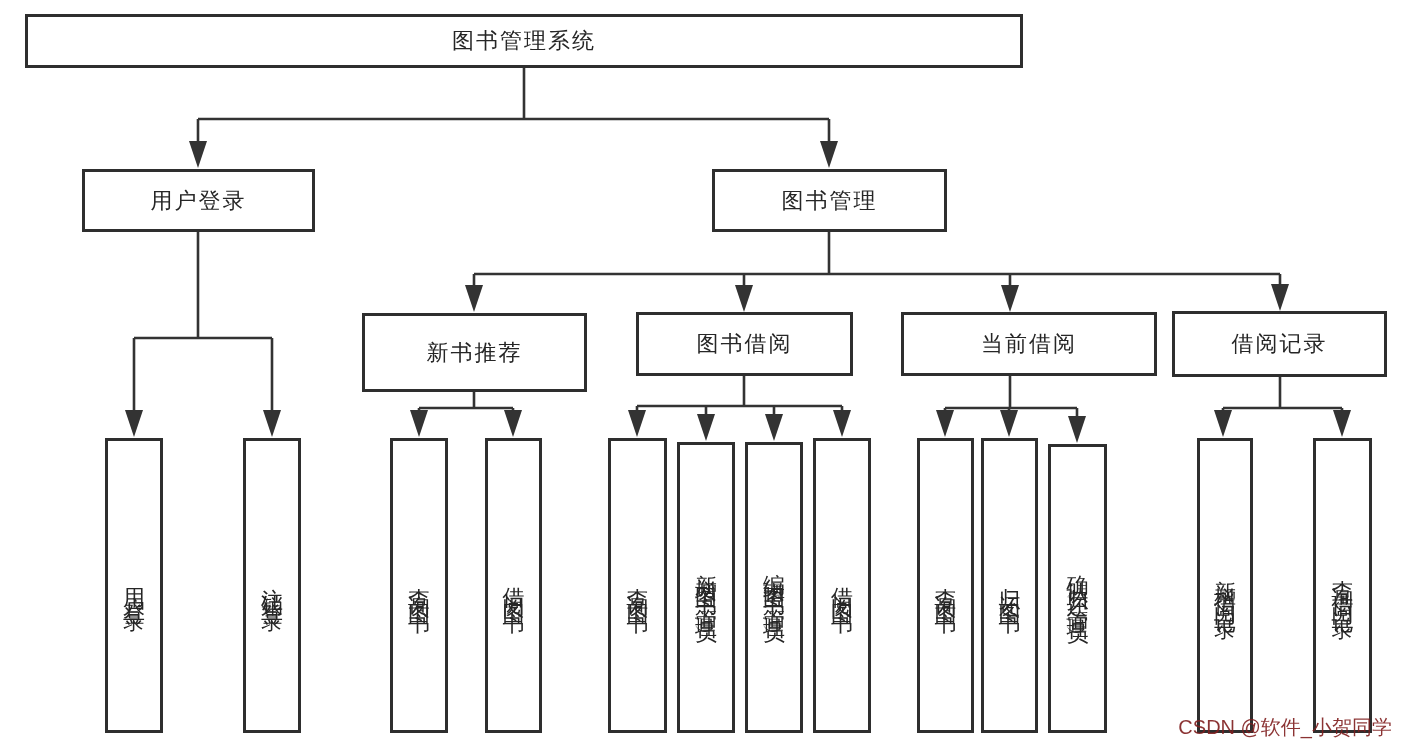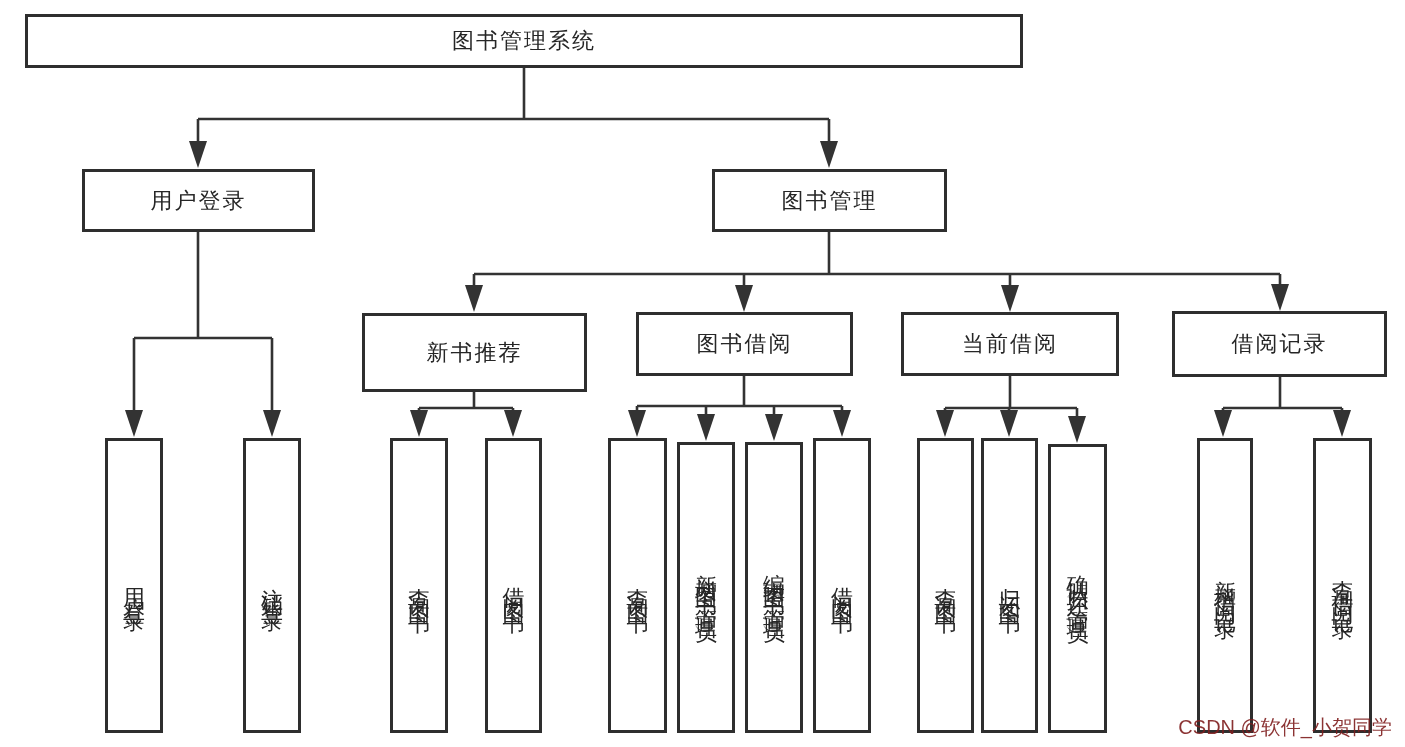--- a/index.html
+++ b/index.html
@@ -62,21 +62,21 @@
     </g>
   </svg>
 
   <div class="node hbox" style="left:25px;top:14px;width:998px;height:54px;">图书管理系统</div>
 
   <div class="node hbox" style="left:82px;top:169px;width:233px;height:63px;">用户登录</div>
   <div class="node hbox" style="left:712px;top:169px;width:235px;height:63px;">图书管理</div>
 
   <div class="node hbox" style="left:362px;top:313px;width:225px;height:79px;">新书推荐</div>
   <div class="node hbox" style="left:636px;top:312px;width:217px;height:64px;">图书借阅</div>
-  <div class="node hbox" style="left:901px;top:312px;width:218px;height:64px;">当前借阅</div>
+  <div class="node hbox" style="left:901px;top:312px;width:256px;height:64px;">当前借阅</div>
   <div class="node hbox" style="left:1172px;top:311px;width:215px;height:66px;">借阅记录</div>
 
   <div class="node vbox" style="left:105px;top:438px;width:58px;height:295px;">用户登录</div>
   <div class="node vbox" style="left:243px;top:438px;width:58px;height:295px;">注销登录</div>
 
   <div class="node vbox" style="left:390px;top:438px;width:58px;height:295px;">查询图书</div>
   <div class="node vbox" style="left:485px;top:438px;width:57px;height:295px;">借阅图书</div>
 
   <div class="node vbox" style="left:608px;top:438px;width:59px;height:295px;">查询图书</div>
   <div class="node vbox tight" style="left:677px;top:442px;width:58px;height:291px;">新增图书（管理员）</div>

